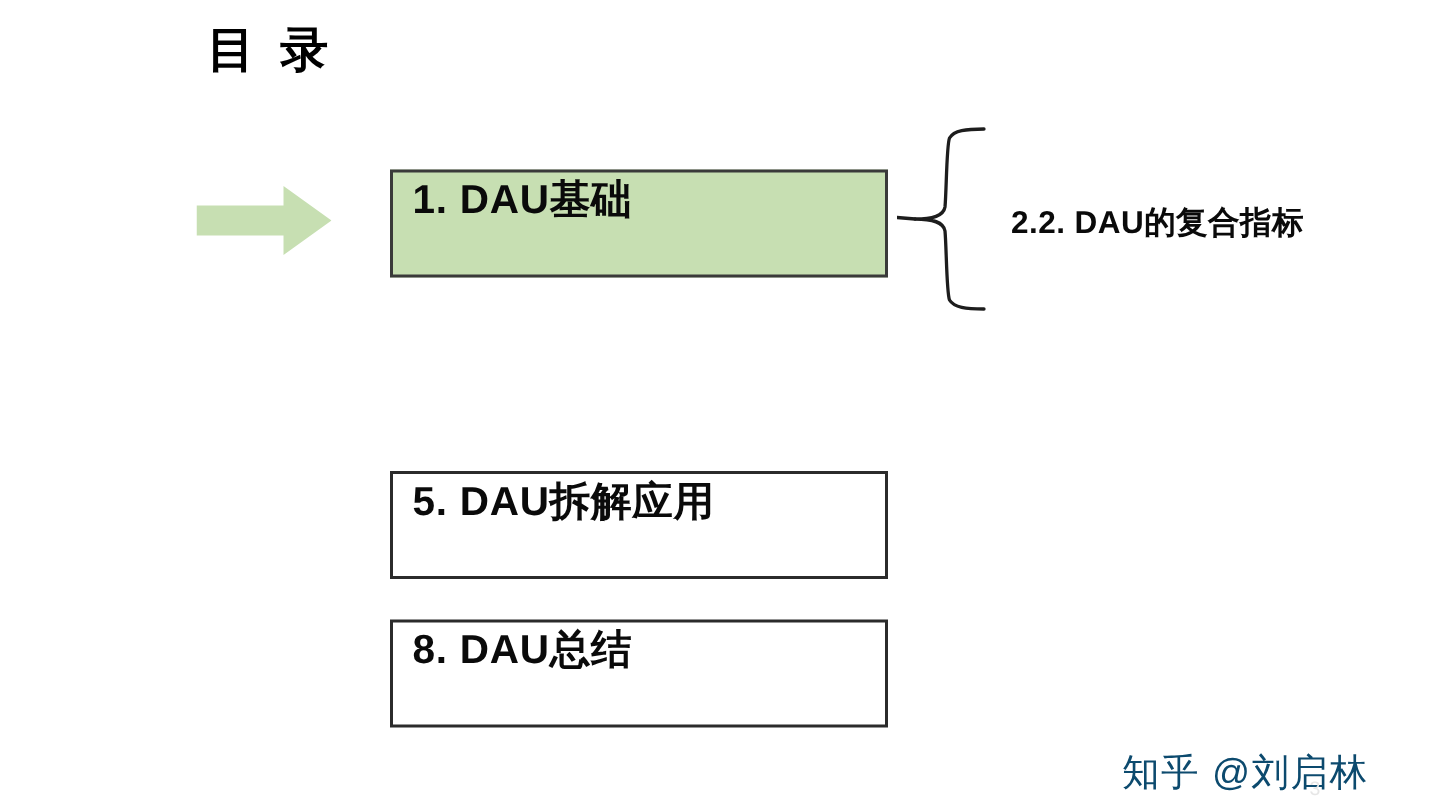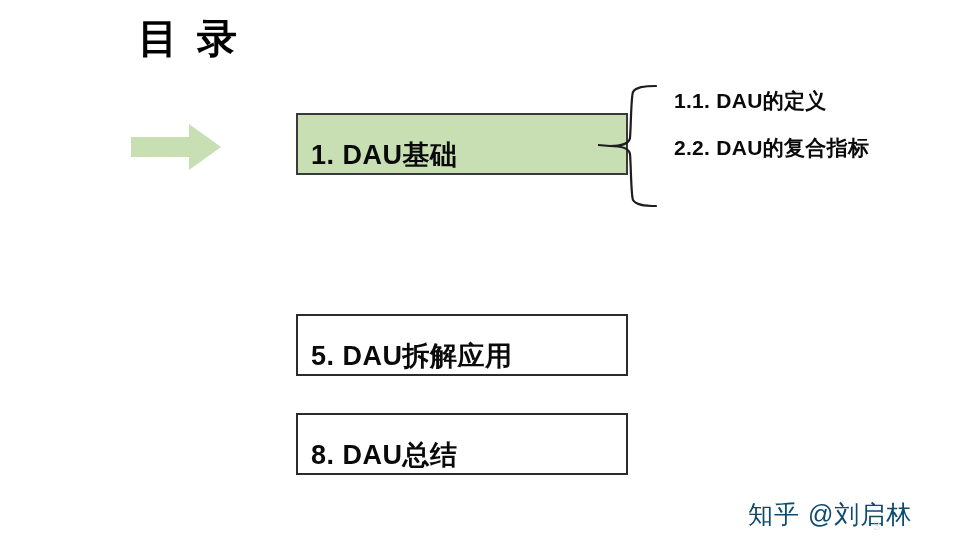--- a/index.html
+++ b/index.html
@@ -18,21 +18,21 @@
     width: 960px;
     height: 540px;
     background: #ffffff;
   }
 
   
   #slide-title {
     position: absolute;
     left: 138px;
     top: 16px;
-    font-size: 40px;
+    font-size: 32px;
     font-weight: bold;
     color: #000000;
     letter-spacing: 4px;
     line-height: 1.1;
     white-space: pre;
   }
 
   
   #pointer-arrow {
     position: absolute;
@@ -40,27 +40,26 @@
     top: 124px;
     width: 90px;
     height: 46px;
   }
 
   
   .agenda-box {
     position: absolute;
     left: 260px;
     width: 332px;
-    height: 62px;
+    height: 72px;
     box-sizing: border-box;
     border: 2px solid #2b2b2b;
     background: #ffffff;
     display: flex;
-    align-items: flex-end;
-    margin-left: 36px;
+    align-items: flex-start;
   }
   .agenda-box.active {
     background: #c7dfb2;
     border-color: #3a3a3a;
   }
   .agenda-label {
     font-size: 27px;
     font-weight: bold;
     color: #0a0a0a;
     padding-left: 13px;
@@ -140,23 +139,20 @@
   </div>
 
   <div id="brace-connector">
     <svg width="60" height="128" viewBox="0 0 60 128" xmlns="http://www.w3.org/2000/svg">
       <path d="M58 4 C46 4 38 5 35 10 C33 15 33 45 32 56 C31 62 24 64 12 64
                C24 64 31 66 32 72 C33 83 33 113 35 118 C38 123 46 124 58 124" fill="none" stroke="#1d1d1d" stroke-width="2.2" stroke-linecap="round" stroke-linejoin="round"></path>
       <line x1="12" y1="64" x2="0" y2="63" stroke="#1d1d1d" stroke-width="2.2" stroke-linecap="round"></line>
     </svg>
   </div>
 
-  <div class="sub-item" id="sub-item-0">
-    <span>1.1. DAU的定义</span>
-  </div>
   <div class="sub-item" id="sub-item-1">
     <span>2.2. DAU的复合指标</span>
   </div>
 
   <div id="watermark">知乎 @刘启林</div>
   <div id="page-number">3</div>
 
 </div>
 
 </body></html>

